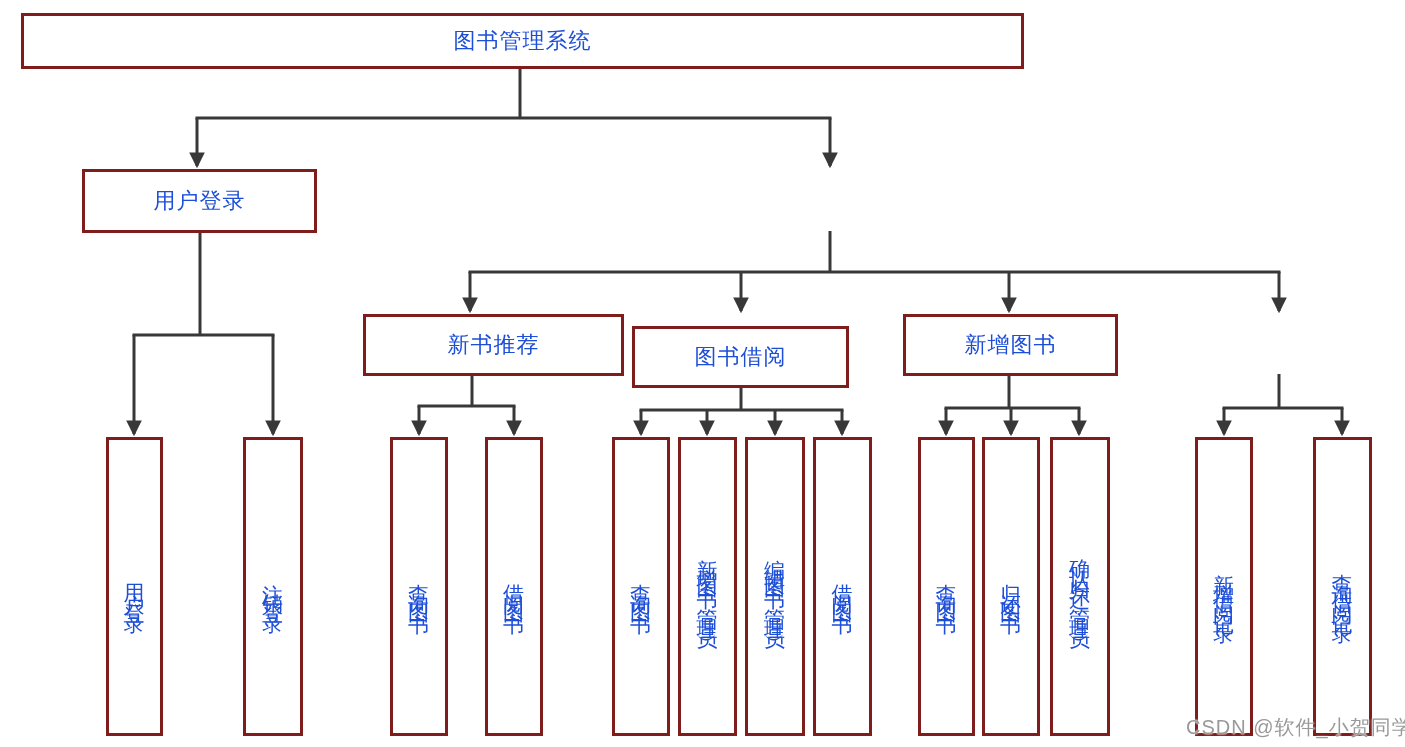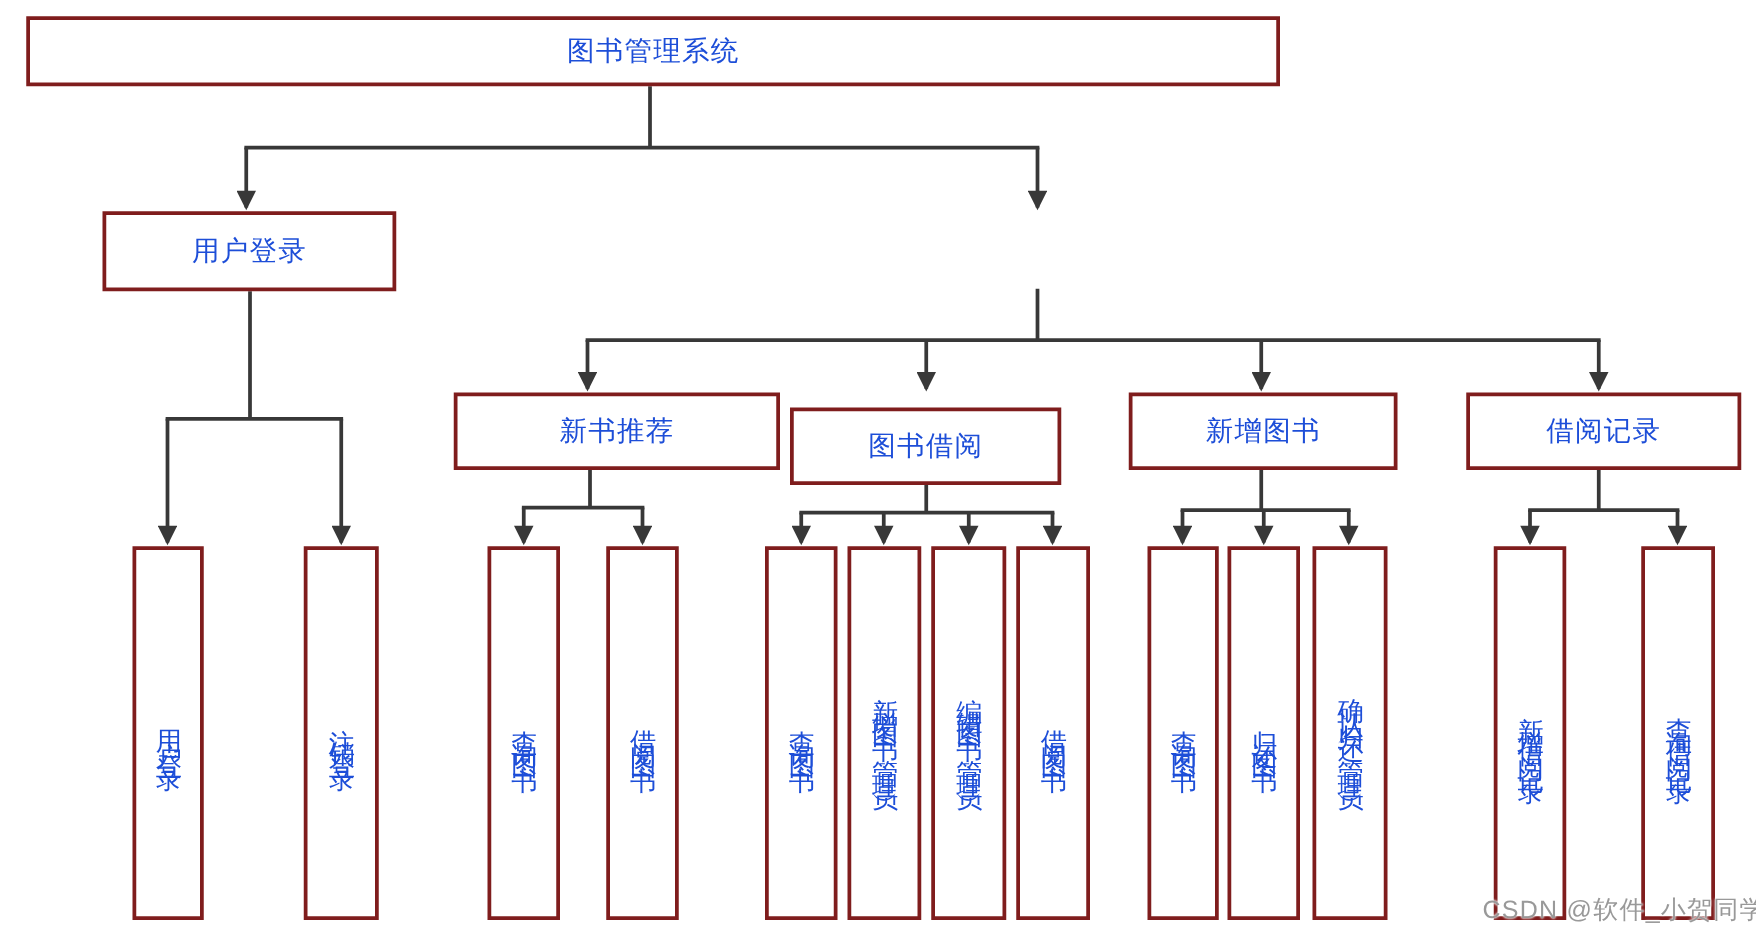--- a/index.html
+++ b/index.html
@@ -92,23 +92,20 @@
 
   <div class="box h-box" style="left:363px;top:314px;width:261px;height:62px">
     <span class="lbl">新书推荐</span>
   </div>
   <div class="box h-box" style="left:632px;top:326px;width:217px;height:62px">
     <span class="lbl">图书借阅</span>
   </div>
   <div class="box h-box" style="left:903px;top:314px;width:215px;height:62px">
     <span class="lbl">新增图书</span>
   </div>
-  <div class="box h-box" style="left:1173px;top:314px;width:220px;height:62px">
-    <span class="lbl">借阅记录</span>
-  </div>
 
   <div class="box v-box" style="left:106px;top:437px;width:57px;height:299px">
     <span class="lbl">用户登录</span>
   </div>
   <div class="box v-box" style="left:243px;top:437px;width:60px;height:299px">
     <span class="lbl">注销登录</span>
   </div>
 
   <div class="box v-box" style="left:390px;top:437px;width:58px;height:299px">
     <span class="lbl">查询图书</span>

